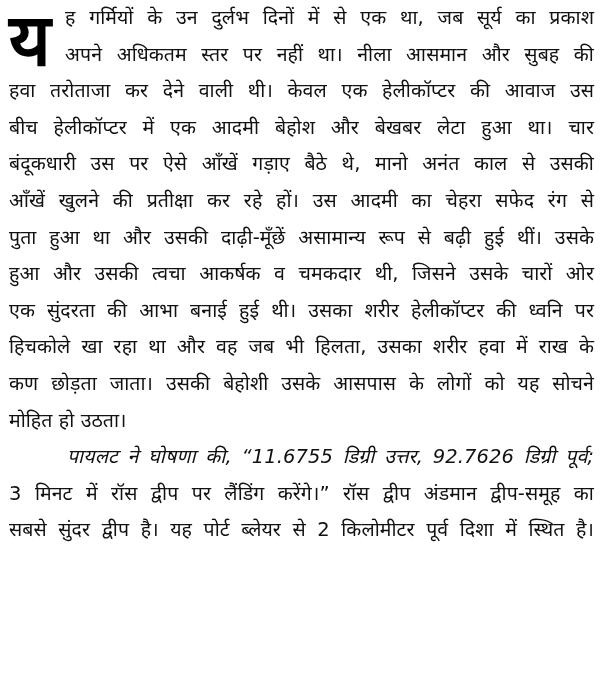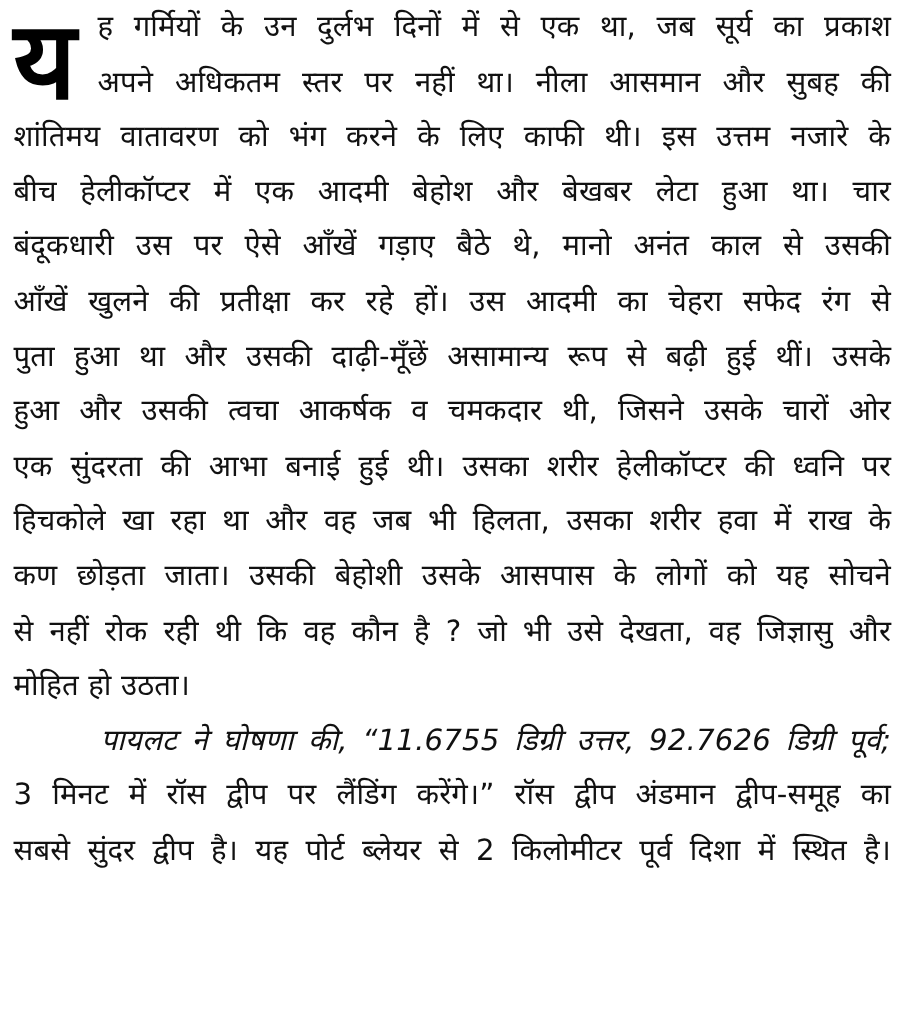--- a/index.html
+++ b/index.html
@@ -66,30 +66,29 @@
 </style>
 </head>
 <body>
 
 <div class="page">
   <span class="dropcap">य</span>
 
   <div class="para">
     <span class="line first-line">ह गर्मियों के उन दुर्लभ दिनों में से एक था, जब सूर्य का प्रकाश</span>
     <span class="line dropcap-row">अपने अधिकतम स्तर पर नहीं था। नीला आसमान और सुबह की</span>
-    <span class="line">शांतिमय वातावरण को भंग करने के लिए काफी थी। इस उत्तम नजारे के</span>
+    <span class="line">हवा तरोताजा कर देने वाली थी। केवल एक हेलीकॉप्टर की आवाज उस</span>
     <span class="line">बीच हेलीकॉप्टर में एक आदमी बेहोश और बेखबर लेटा हुआ था। चार</span>
     <span class="line">बंदूकधारी उस पर ऐसे आँखें गड़ाए बैठे थे, मानो अनंत काल से उसकी</span>
     <span class="line">आँखें खुलने की प्रतीक्षा कर रहे हों। उस आदमी का चेहरा सफेद रंग से</span>
     <span class="line">पुता हुआ था और उसकी दाढ़ी-मूँछें असामान्य रूप से बढ़ी हुई थीं। उसके</span>
     <span class="line">हुआ और उसकी त्वचा आकर्षक व चमकदार थी, जिसने उसके चारों ओर</span>
     <span class="line">एक सुंदरता की आभा बनाई हुई थी। उसका शरीर हेलीकॉप्टर की ध्वनि पर</span>
     <span class="line">हिचकोले खा रहा था और वह जब भी हिलता, उसका शरीर हवा में राख के</span>
     <span class="line">कण छोड़ता जाता। उसकी बेहोशी उसके आसपास के लोगों को यह सोचने</span>
-    <span class="line">से नहीं रोक रही थी कि वह कौन है ? जो भी उसे देखता, वह जिज्ञासु और</span>
     <span class="line last">मोहित हो उठता।</span>
   </div>
 
   <div class="para para2">
     <span class="line indent">पायलट ने घोषणा की, “11.6755 डिग्री उत्तर, 92.7626 डिग्री पूर्व;</span>
     <span class="line">3 मिनट में रॉस द्वीप पर लैंडिंग करेंगे।” रॉस द्वीप अंडमान द्वीप-समूह का</span>
     <span class="line">सबसे सुंदर द्वीप है। यह पोर्ट ब्लेयर से 2 किलोमीटर पूर्व दिशा में स्थित है।</span>
   </div>
 </div>
 

